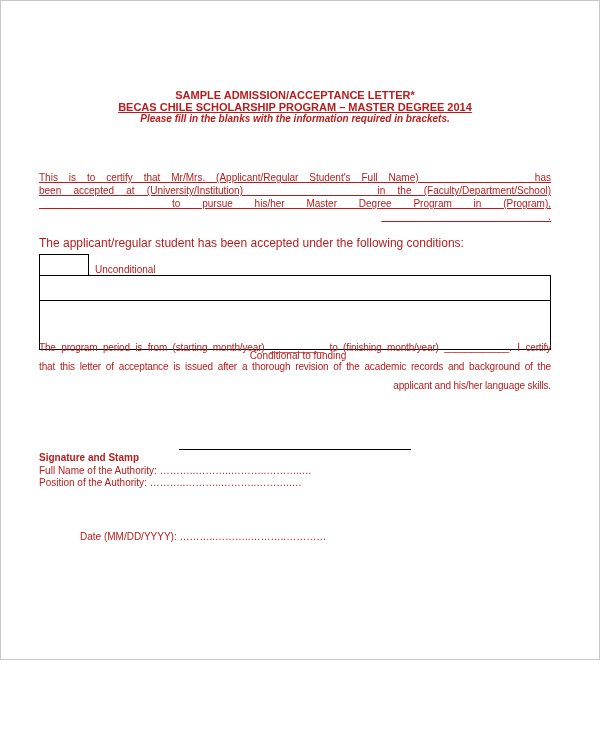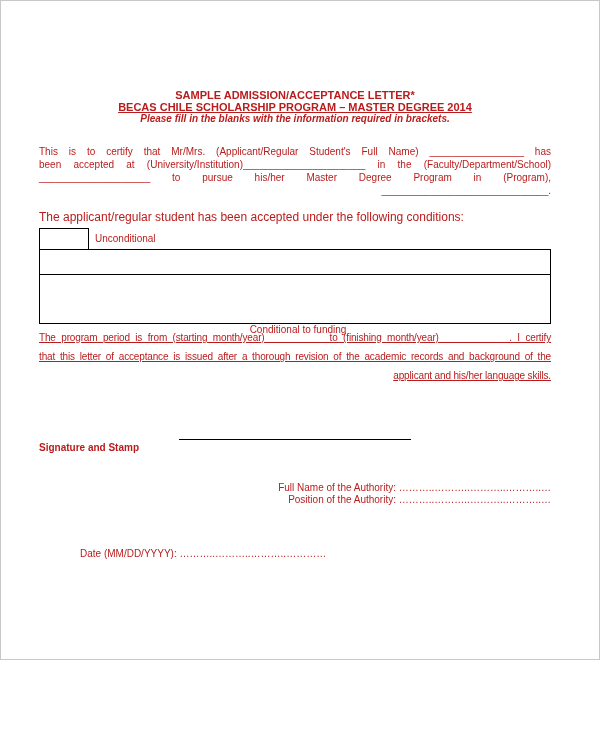--- a/index.html
+++ b/index.html
@@ -16,40 +16,40 @@
   }
   .header { text-align:center; font-size:11px; font-weight:bold; line-height:12px; }
   .header .main-title { letter-spacing:0; }
   .header .program-title { text-decoration:underline; text-underline-offset:1px; }
   .header .sub { font-size:10px; font-weight:bold; font-style:italic; }
 
   .para { font-size:10px; }
   .jline { text-align:justify; text-align-last:justify; }
   .plainline { text-align:right; }
 
-  .certify { margin-top:20px; line-height:13px; }
+  .certify { margin-top:46px; line-height:13px;text-decoration:underline; }
 
   .cond-intro { margin-top:14px; font-size:12px; line-height:13px; }
 
   .cond-table { margin-top:4px; }
   .cond-row { display:flex; align-items:center; }
   .cond-row + .cond-row { margin-top:-1px;flex-direction:column; }
   .cond-box { flex:0 0 48px; align-self:stretch; border:1px solid #000; background:#fff; }
-  .row-1 { height:22px; }
+  .row-1 { height:22px;align-items:flex-end; }
   .row-2 { height:26px; }
   .row-3 { height:24px; }
   .cond-label { margin-left:6px; font-size:10px; line-height:12px; }
   .cond-note-italic { font-style:italic; }
 
-  .period { margin-top:30px; line-height:19px; letter-spacing:-0.015em;text-decoration:underline; }
+  .period { margin-top:14px; line-height:19px; letter-spacing:-0.015em; }
 
   .sig { margin-top:54px; }
   .sig-rule { width:232px; margin:0 auto; border-bottom:1px solid #000; height:0; }
   .sig-caption { font-size:10px; font-weight:bold; line-height:12px; margin-top:2px; }
-  .sig-fields { margin-top:28px; text-align:right; font-size:10px; line-height:12px; }
+  .sig-fields { margin-top:1px; text-align:left; font-size:10px; line-height:12px; }
 
   .date-row { margin-top:41px; font-size:10px; line-height:13px;margin-left:41px; }
 </style>
 </head>
 <body>
 
 <div class="page">
 
   <div class="header">
     <div class="main-title">SAMPLE ADMISSION/ACCEPTANCE LETTER*</div>

